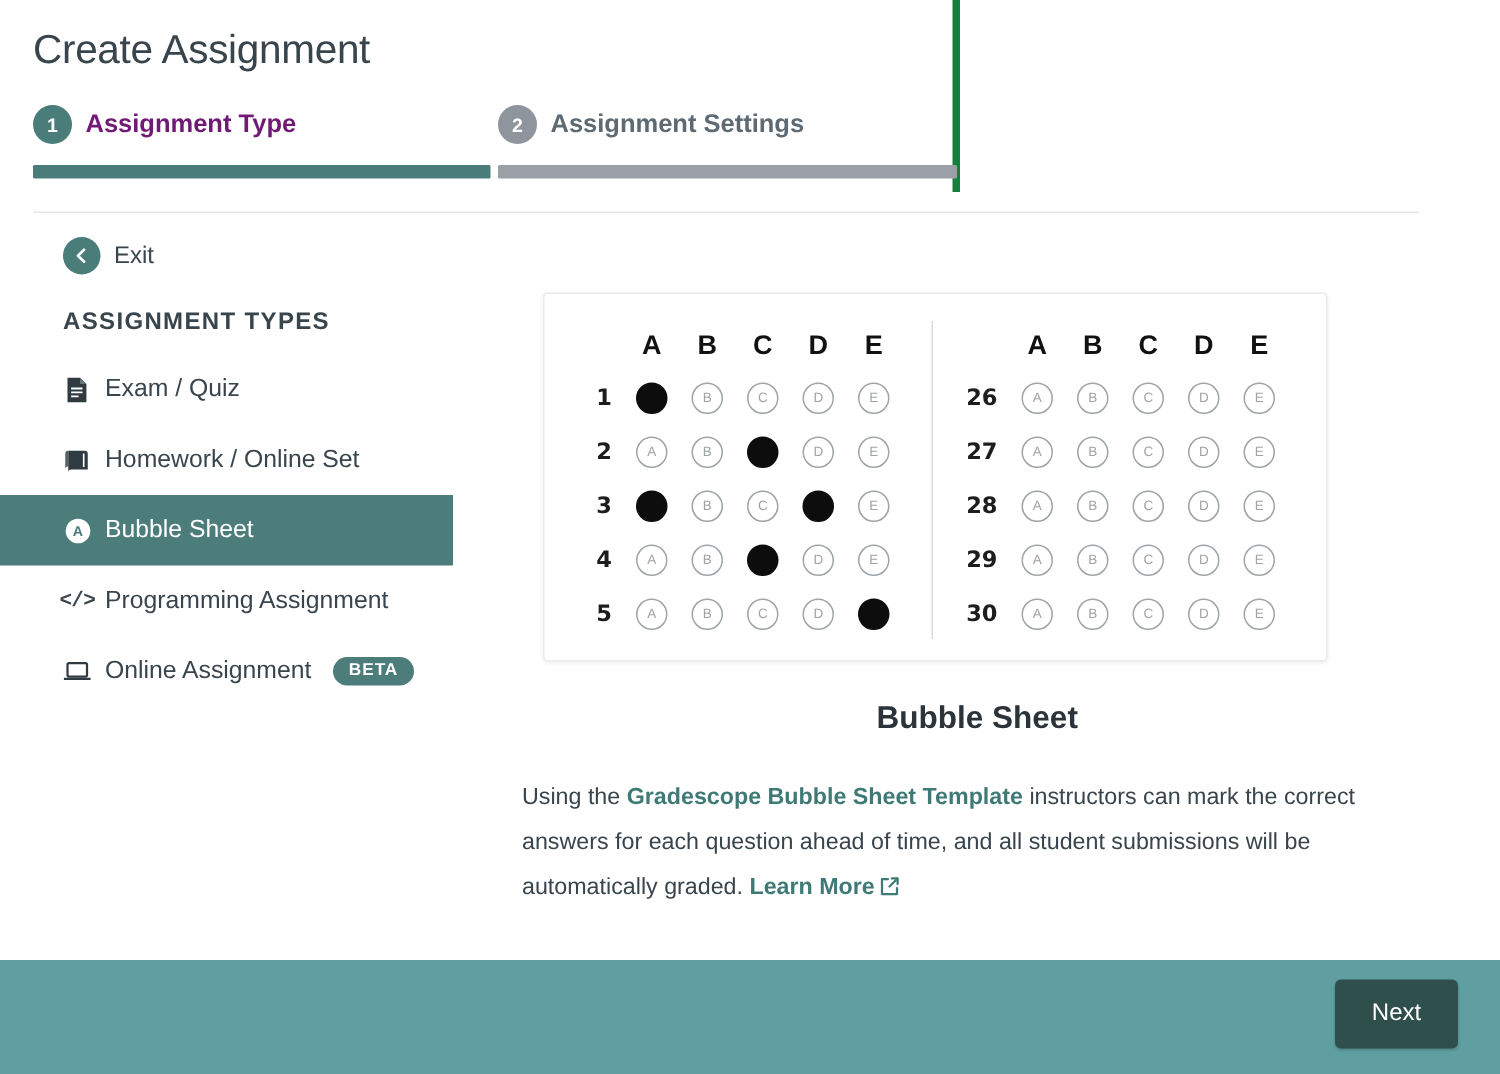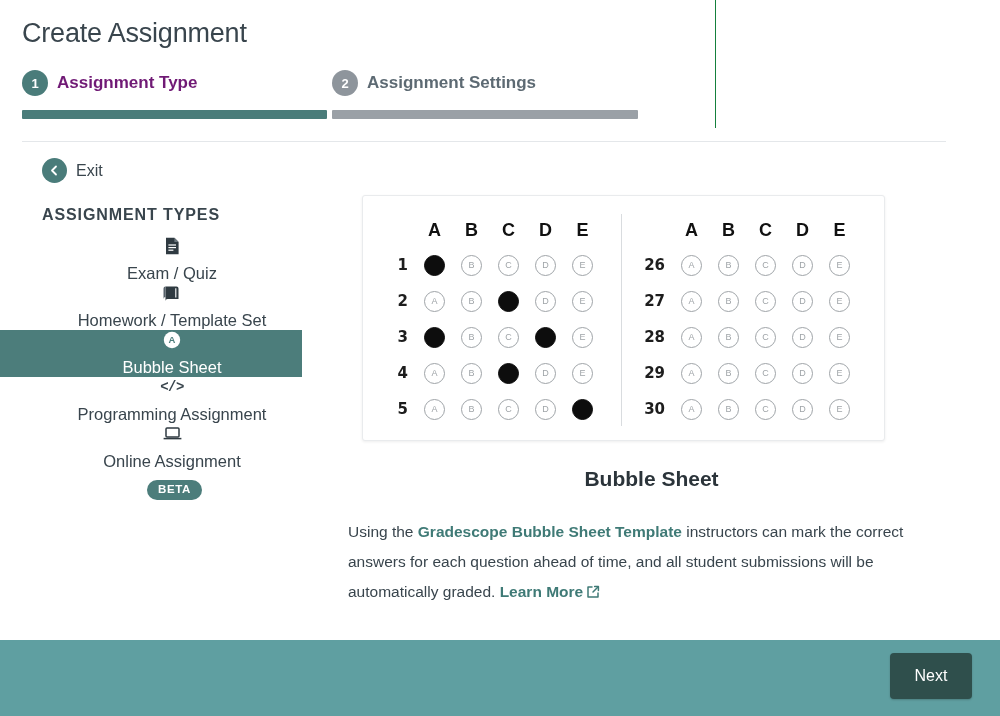--- a/index.html
+++ b/index.html
@@ -8,22 +8,22 @@
     background: #ffffff;
     font-family: "Liberation Sans", sans-serif;
     color: #2f3a41;
     overflow: hidden;
   }
 
   #page { position: relative; width: 1000px; height: 716px; }
 
   
   .header {
-    position: absolute; left: 0; top: 0; width: 716px; height: 128px;
-    border-right: 1px solid #15803d;
+    position: absolute; left: 0; top: 0; width: 640px; height: 128px;
+    border-right: 5px solid #15803d;
     background: #ffffff;
   }
   .page-title {
     position: absolute; left: 22px; top: 18px;
     font-size: 27px; font-weight: 400; letter-spacing: -0.2px;
     color: #39454d;
   }
   .steps { position: absolute; left: 0; top: 70px; width: 1000px; height: 56px; }
   .step { position: absolute; display: flex; align-items: center; gap: 9px; }
   .step-1 { left: 22px; top: 0; }
@@ -64,21 +64,21 @@
 
   .section-title {
     position: absolute; left: 42px; top: 64px;
     font-size: 16px; font-weight: 700; letter-spacing: 0.9px;
     color: #39454d;
   }
 
   .types { position: absolute; left: 0; top: 94px; width: 302px; }
   .type-item {
     position: relative; height: 47px; display: flex; align-items: center;
-    padding-left: 42px; gap: 9px; cursor: pointer; flex-direction: column;
+    padding-left: 42px; gap: 9px; cursor: pointer;
   }
   .type-item.selected { background: #4c7d7b; }
   .type-item.selected .type-label { color: #ffffff; }
   .type-icon {
     width: 19px; height: 19px; display: flex; align-items: center;
     justify-content: center; flex: 0 0 auto;
   }
   .type-label { font-size: 16.5px; color: #39454d; white-space: nowrap; }
   .beta-badge {
     margin-left: 5px; background: #4c7d7b; color: #ffffff;
@@ -207,21 +207,21 @@
       </div>
 
       <div class="type-item">
         <span class="type-icon">
           <svg width="18" height="16" viewBox="0 0 18 16" aria-hidden="true">
             <path d="M2.5 1.5 h11 a2 2 0 0 1 2 2 v10.5 h-11 a2 2 0 0 0 -2 2 Z" fill="#2f3a41"></path>
             <path d="M2.5 1.5 a2 2 0 0 0 -2 2 v10.5 a2 2 0 0 1 2 -2 Z" fill="#56616a"></path>
             <line x1="12.8" y1="3.3" x2="12.8" y2="12.4" stroke="#ffffff" stroke-width="1.1"></line>
           </svg>
         </span>
-        <span class="type-label">Homework / Template Set</span>
+        <span class="type-label">Homework / Online Set</span>
       </div>
 
       <div class="type-item selected">
         <span class="type-icon">
           <svg width="18" height="18" viewBox="0 0 18 18" aria-hidden="true">
             <circle cx="9" cy="9" r="8.2" fill="#ffffff"></circle>
             <text x="9" y="12.4" text-anchor="middle" font-family="Liberation Sans, sans-serif" font-size="9.5" font-weight="700" fill="#4c7d7b">A</text>
           </svg>
         </span>
         <span class="type-label">Bubble Sheet</span>

